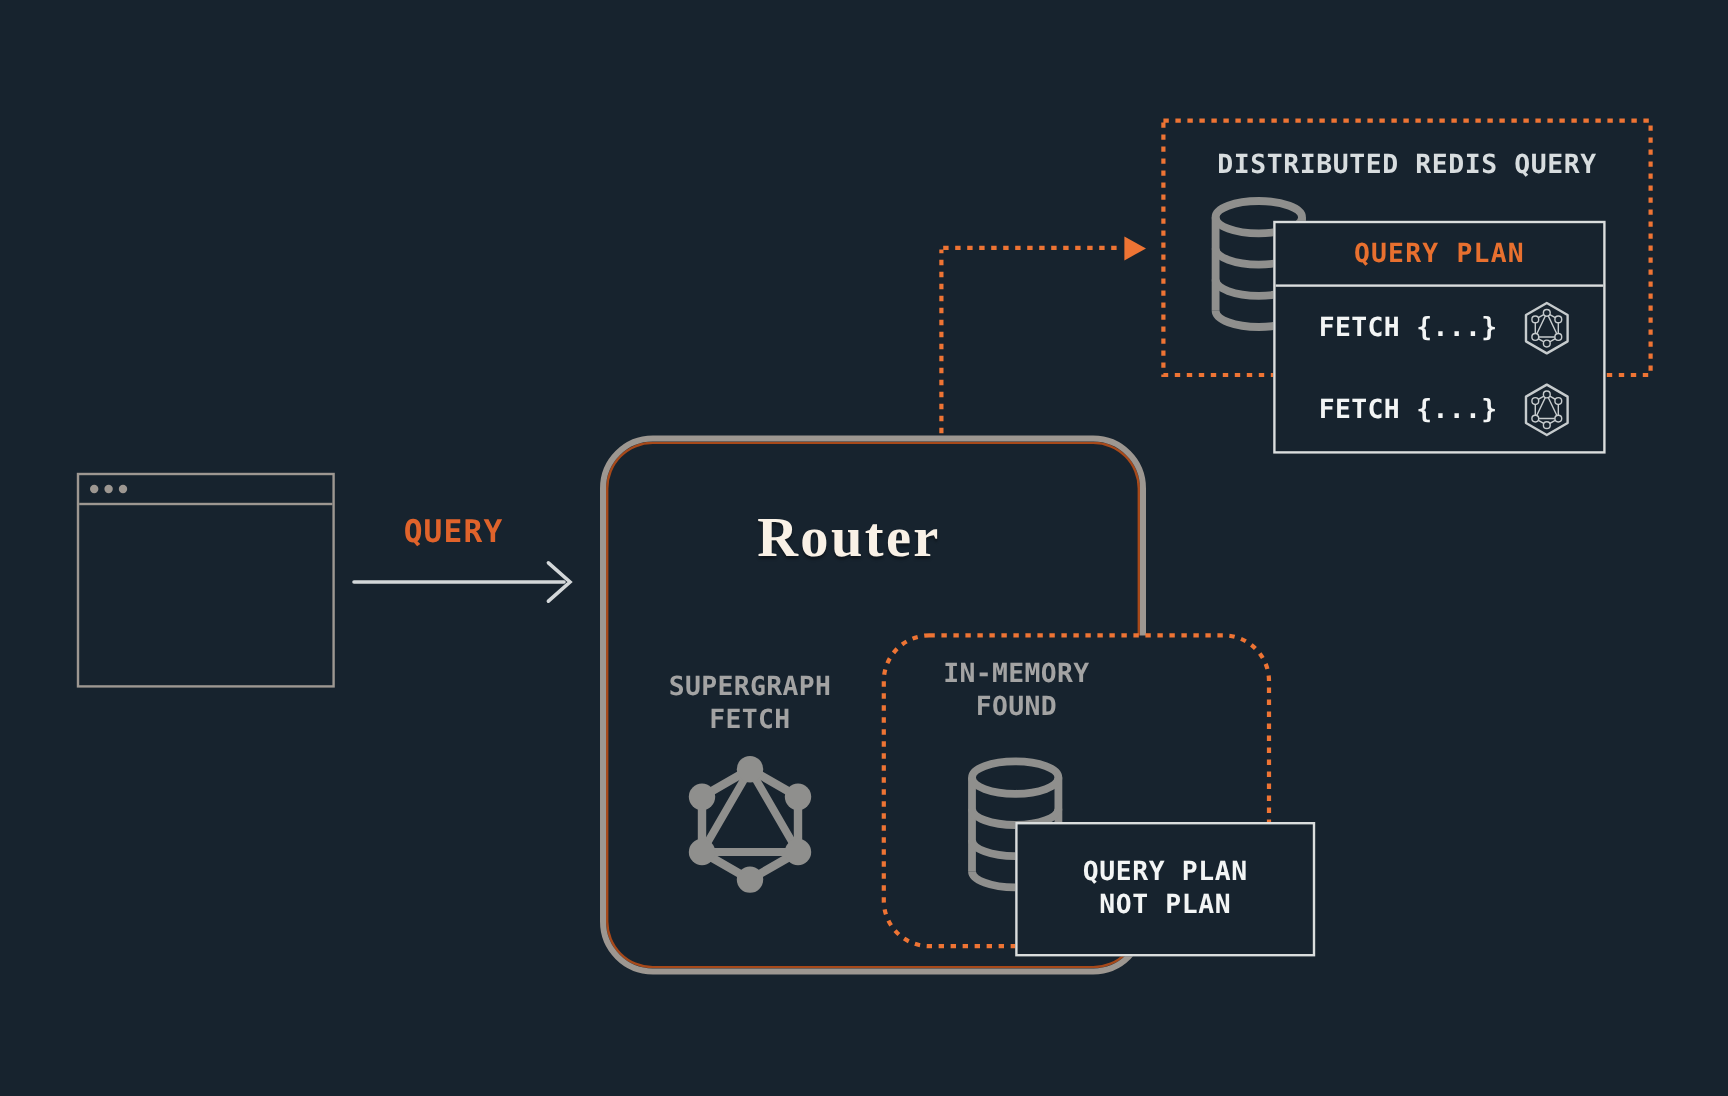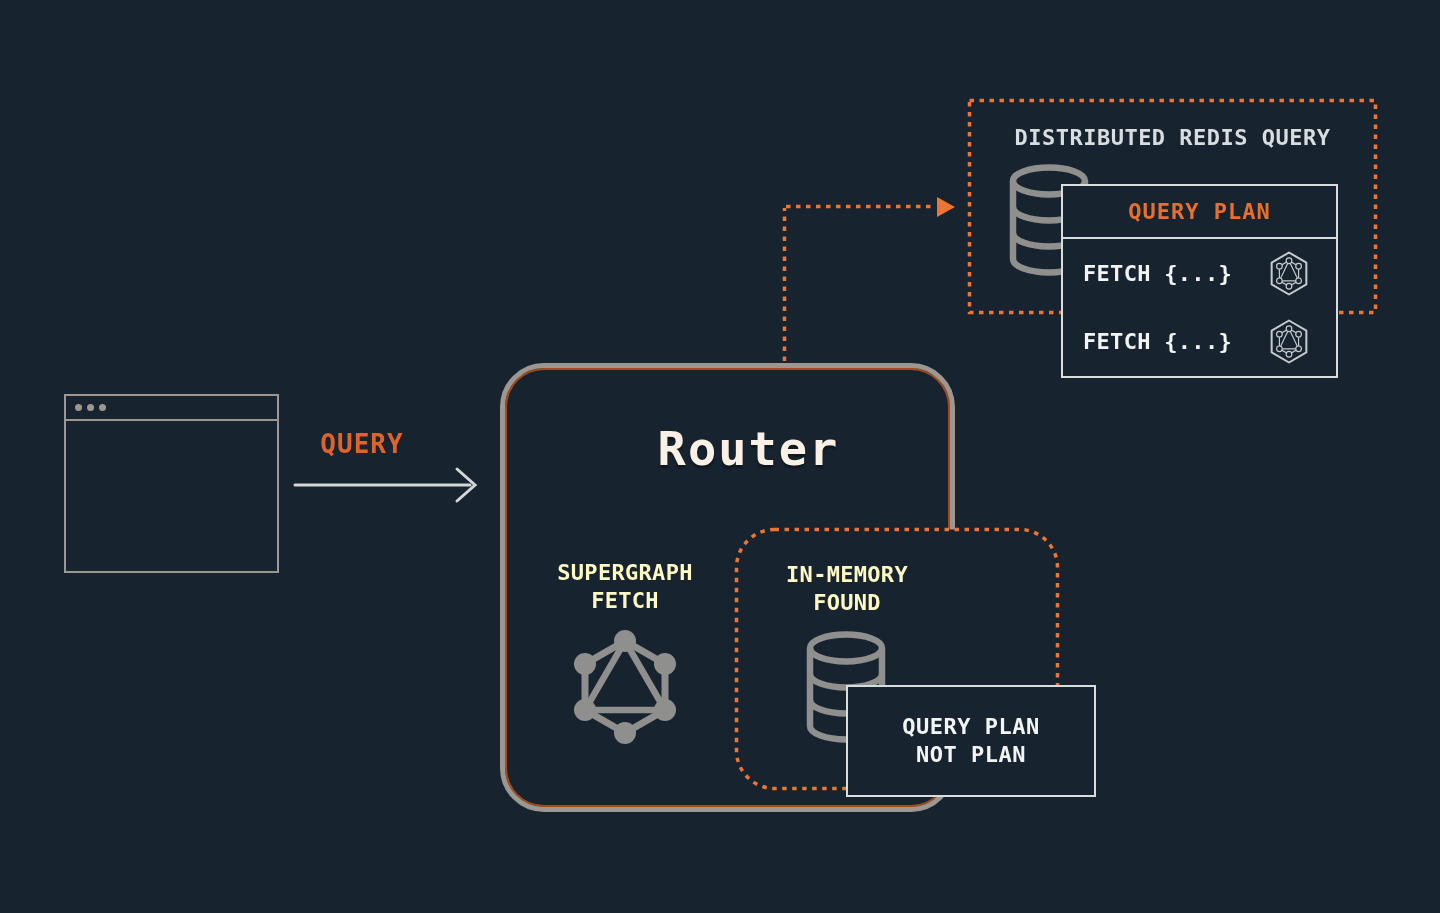--- a/index.html
+++ b/index.html
@@ -16,43 +16,44 @@
     border:2px solid #9d9791;box-sizing:border-box;z-index:1;
   }
   #browser .titlebar{
     height:23px;border-bottom:2px solid #9d9791;
     display:flex;align-items:center;padding-left:9px;gap:5px;
   }
   .tdot{width:7px;height:7px;border-radius:50%;background:#9d9791;}
 
   
   #query-label{
-    left:287px;top:429px;width:150px;text-align:center;
+    left:303px;top:429px;width:150px;text-align:center;
     font-size:26px;font-weight:bold;color:#e0632b;letter-spacing:1px;z-index:3;
   }
 
   
   #router-box{
     left:500px;top:363px;width:455px;height:449px;box-sizing:border-box;
     border:5px solid #9d9791;border-radius:44px;
     box-shadow:inset 0 0 0 2px #a7491a;
     z-index:1;
   }
   #router-title{
-    left:521px;top:421px;width:455px;text-align:center;
+    left:480px;top:421px;width:455px;text-align:center;
     font-size:47px;font-weight:bold;color:#f9f1e6;letter-spacing:2px;
     text-shadow:0 3px 2px rgba(0,0,0,.35);
     z-index:3;
+    font-family:Liberation Serif, serif;
   }
   .two-line-label{
-    text-align:center;font-size:22px;font-weight:bold;color:#fef9c3;
+    text-align:center;font-size:22px;font-weight:bold;color:#a3a3a3;
     line-height:28px;letter-spacing:.3px;z-index:4;
   }
   #supergraph-label{left:544px;top:559px;width:162px;}
-  #inmemory-label{left:766px;top:561px;width:162px;}
+  #inmemory-label{left:766px;top:548px;width:162px;}
 
   
   #overlay{left:0;top:0;z-index:2;pointer-events:none;}
 
   
   #not-found-box{
     left:846px;top:685px;width:250px;height:112px;box-sizing:border-box;
     border:2px solid #dadddd;background:#17232e;
     display:flex;flex-direction:column;justify-content:center;align-items:center;
     font-size:22px;font-weight:bold;color:#f3f5f5;line-height:28px;z-index:5;
@@ -69,21 +70,21 @@
     border:2px solid #dadddd;background:#17232e;z-index:5;
     display:flex;flex-direction:column;
   }
   #qp-header{
     height:51px;border-bottom:2px solid #dadddd;flex:none;
     display:flex;align-items:center;justify-content:center;
     font-size:22px;font-weight:bold;color:#e8702f;letter-spacing:1px;
   }
   .qp-row{
     flex:1;display:flex;align-items:center;justify-content:space-between;
-    padding:0 26px 0 20px;
+    padding:0 26px 0 36px;
   }
   .qp-fetch{font-size:22px;font-weight:bold;color:#f3f5f5;letter-spacing:.3px;}
   .gql-badge{width:42px;height:47px;flex:none;}
 </style>
 </head>
 <body>
 
 <div id="canvas">
 
   <svg width="0" height="0" style="position:absolute" aria-hidden="true">

